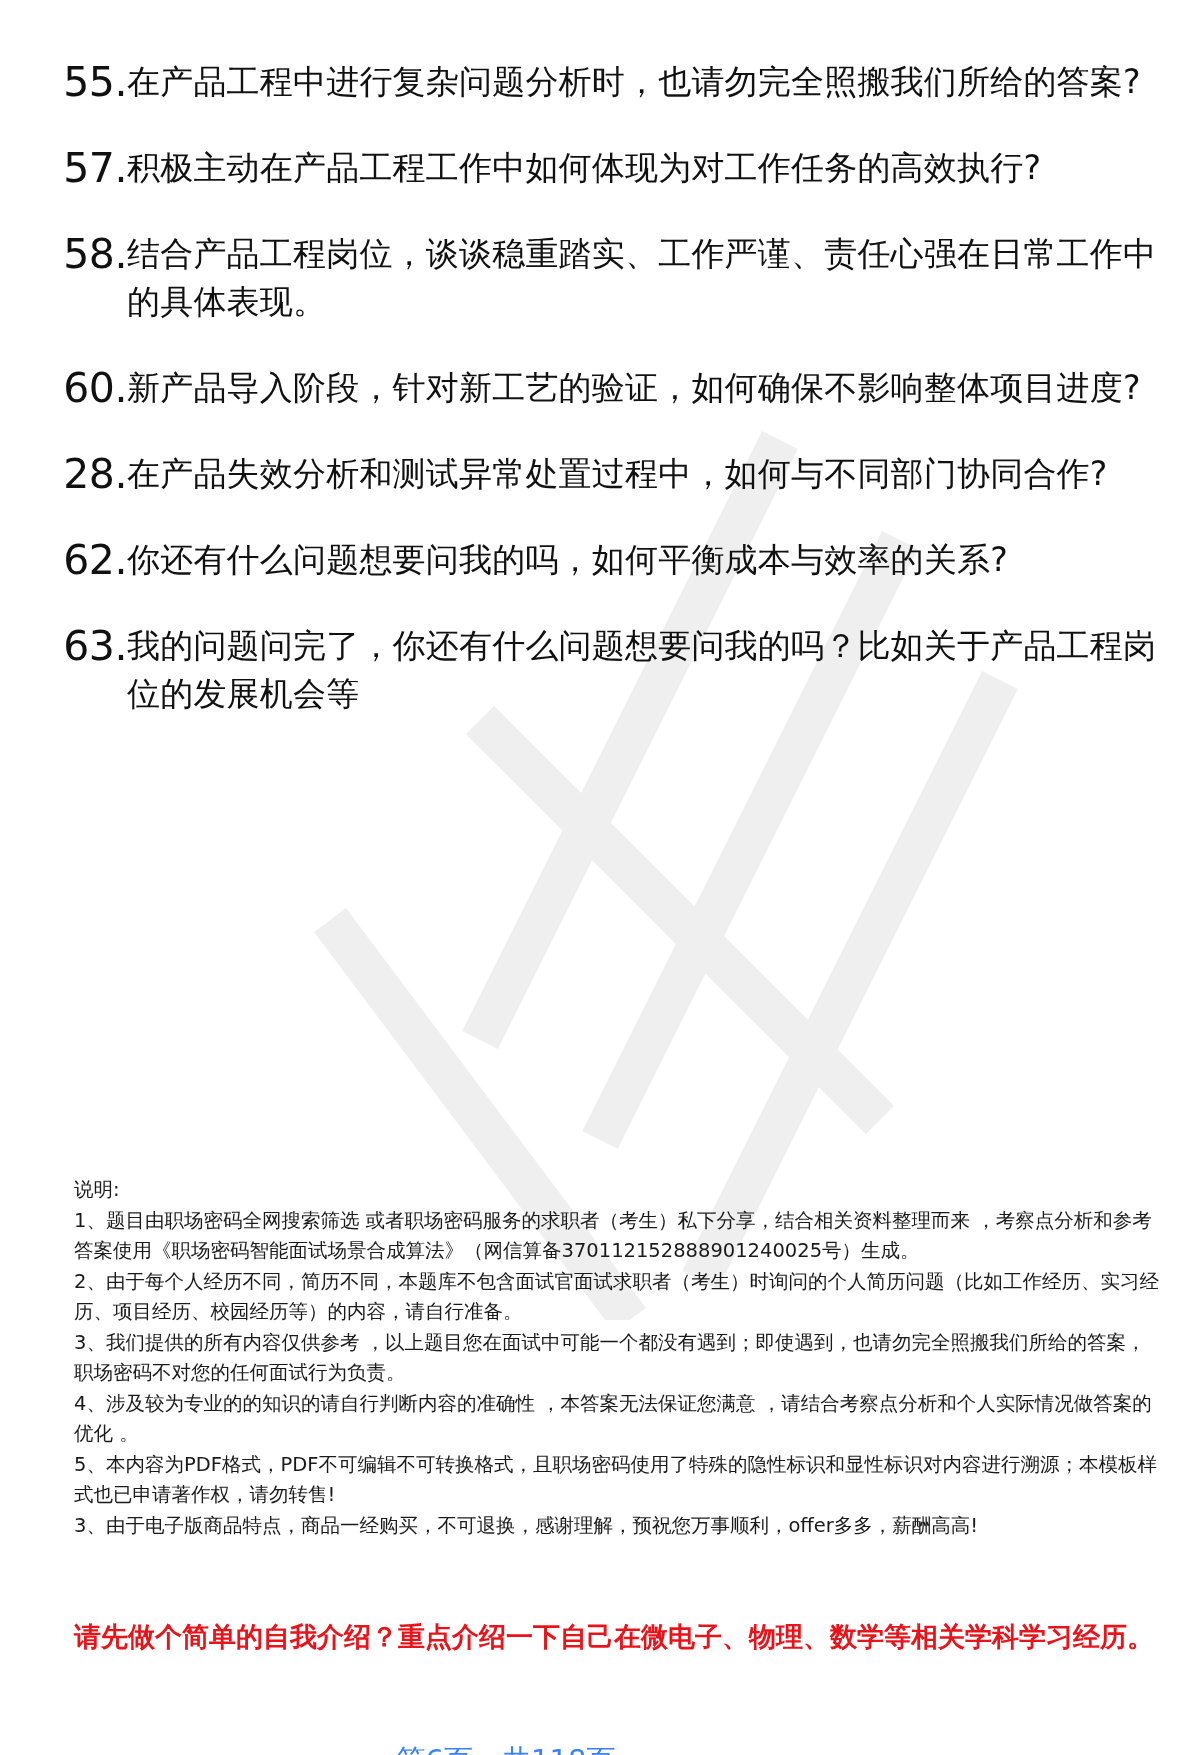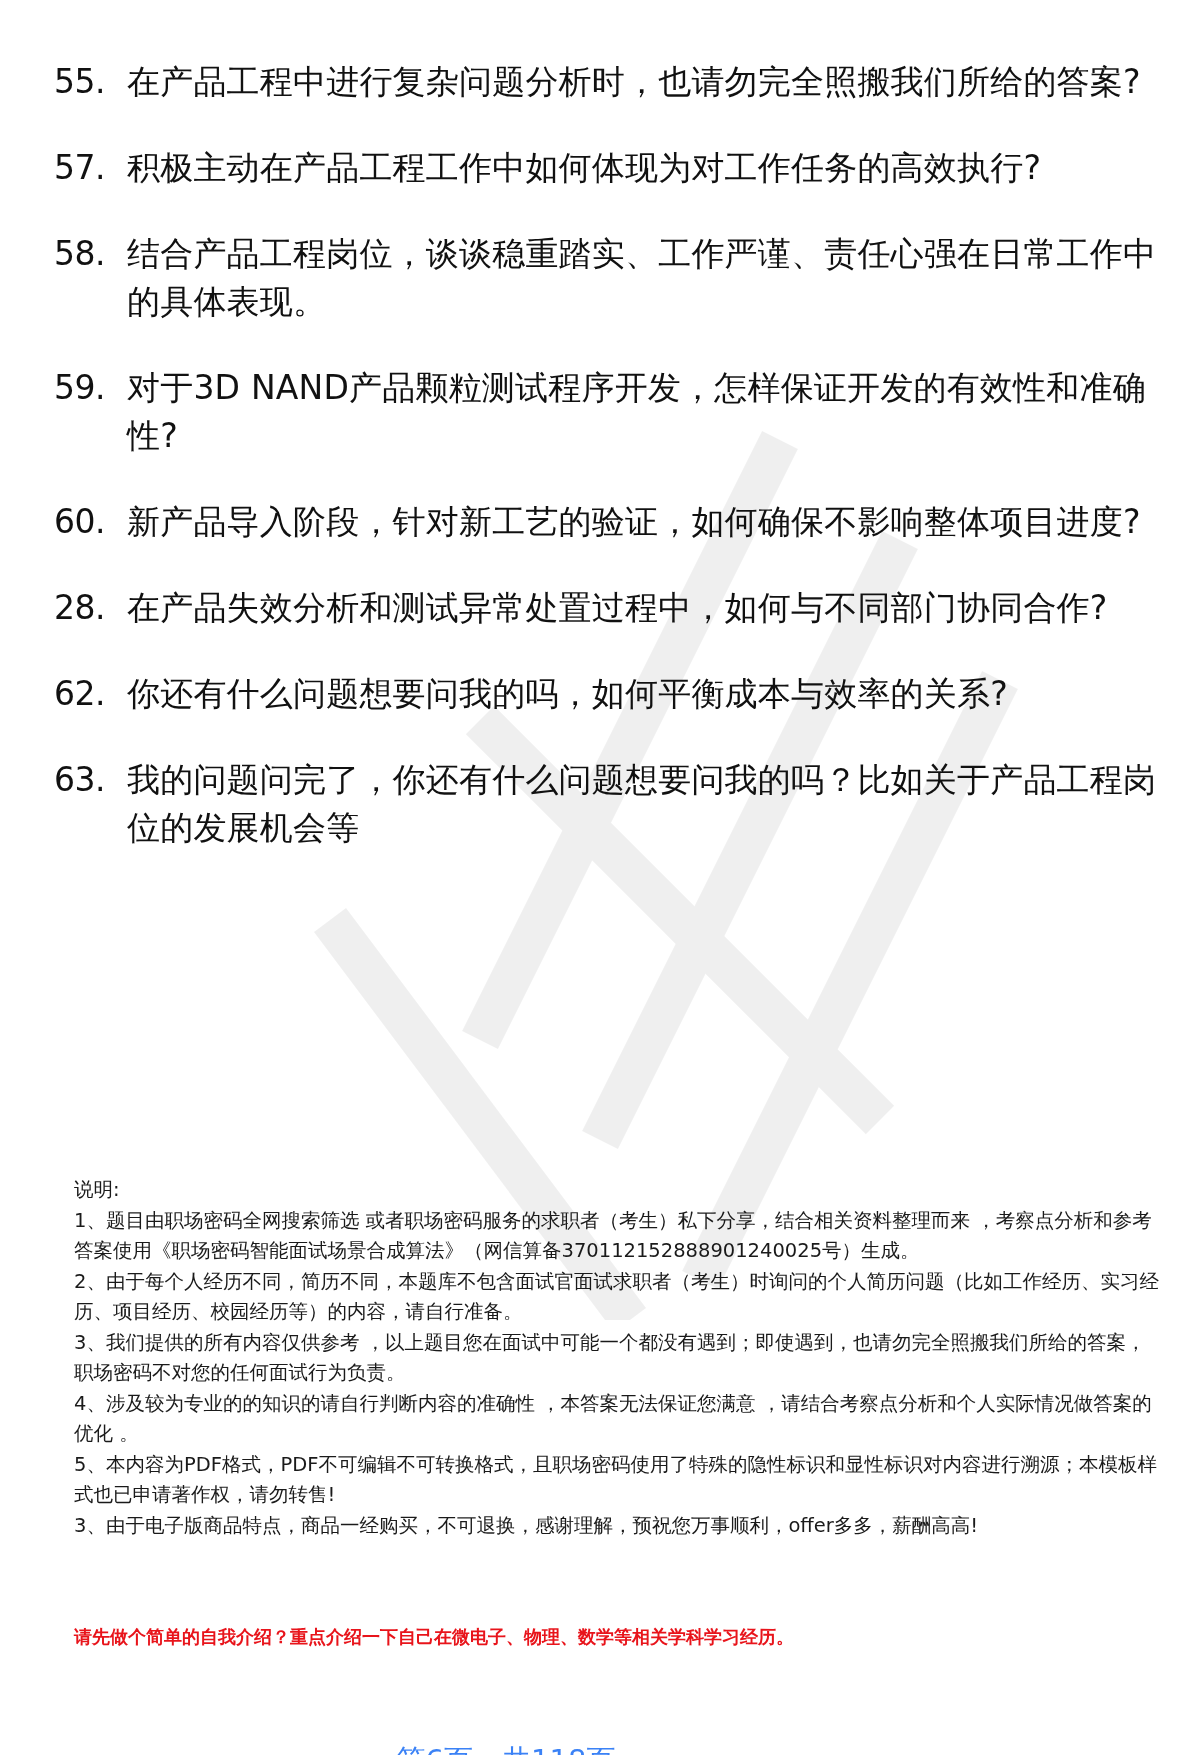--- a/index.html
+++ b/index.html
@@ -6,27 +6,27 @@
   body {
     width: 1200px; height: 1755px; background: #ffffff; position: relative; overflow: hidden;
     font-family: "DejaVu Sans", "Liberation Sans", sans-serif; color: #111111;
   }
   .watermark {
     position: absolute; left: 180px; top: 420px; width: 900px; height: 900px;
     pointer-events: none; opacity: 0.06;
   }
   .questions { position: absolute; left: 54px; top: 58px; width: 1110px; }
   .q { display: flex; margin-bottom: 38px; }
-  .q-num { width: 73px; flex: none; font-size: 33px; line-height: 48px; letter-spacing: -0.5px; }
+  .q-num { width: 73px; flex: none; font-size: 41px; line-height: 48px; letter-spacing: -0.5px; text-align: right; }
   .q-text { flex: 1; font-size: 33px; line-height: 48px; letter-spacing: 0.2px; }
   .notes { position: absolute; left: 74px; top: 1148px; width: 1090px; font-size: 19.5px; line-height: 30.5px; color: #1a1a1a; margin-top: 27px; }
   .notes p { margin: 0; }
   .highlight {
     position: absolute; left: 74px; top: 1617px; width: 1090px;
-    font-size: 18px; line-height: 40px; font-weight: bold; color: #e8141b;
+    font-size: 27px; line-height: 40px; font-weight: bold; color: #e8141b;
   }
   .footer {
     position: absolute; left: 0; top: 1740px; width: 1012px; text-align: center;
     font-size: 29px; line-height: 40px; color: #3b82f6;
   }
 </style>
 </head>
 <body>
 
 <svg class="watermark" viewBox="0 0 900 900">
@@ -44,24 +44,20 @@
     <span class="q-num">55.</span>
     <span class="q-text">在产品工程中进行复杂问题分析时，也请勿完全照搬我们所给的答案?</span>
   </div>
   <div class="q">
     <span class="q-num">57.</span>
     <span class="q-text">积极主动在产品工程工作中如何体现为对工作任务的高效执行?</span>
   </div>
   <div class="q">
     <span class="q-num">58.</span>
     <span class="q-text">结合产品工程岗位，谈谈稳重踏实、工作严谨、责任心强在日常工作中的具体表现。</span>
-  </div>
-  <div class="q">
-    <span class="q-num">59.</span>
-    <span class="q-text">对于3D NAND产品颗粒测试程序开发，怎样保证开发的有效性和准确性?</span>
   </div>
   <div class="q">
     <span class="q-num">60.</span>
     <span class="q-text">新产品导入阶段，针对新工艺的验证，如何确保不影响整体项目进度?</span>
   </div>
   <div class="q">
     <span class="q-num">28.</span>
     <span class="q-text">在产品失效分析和测试异常处置过程中，如何与不同部门协同合作?</span>
   </div>
   <div class="q">

